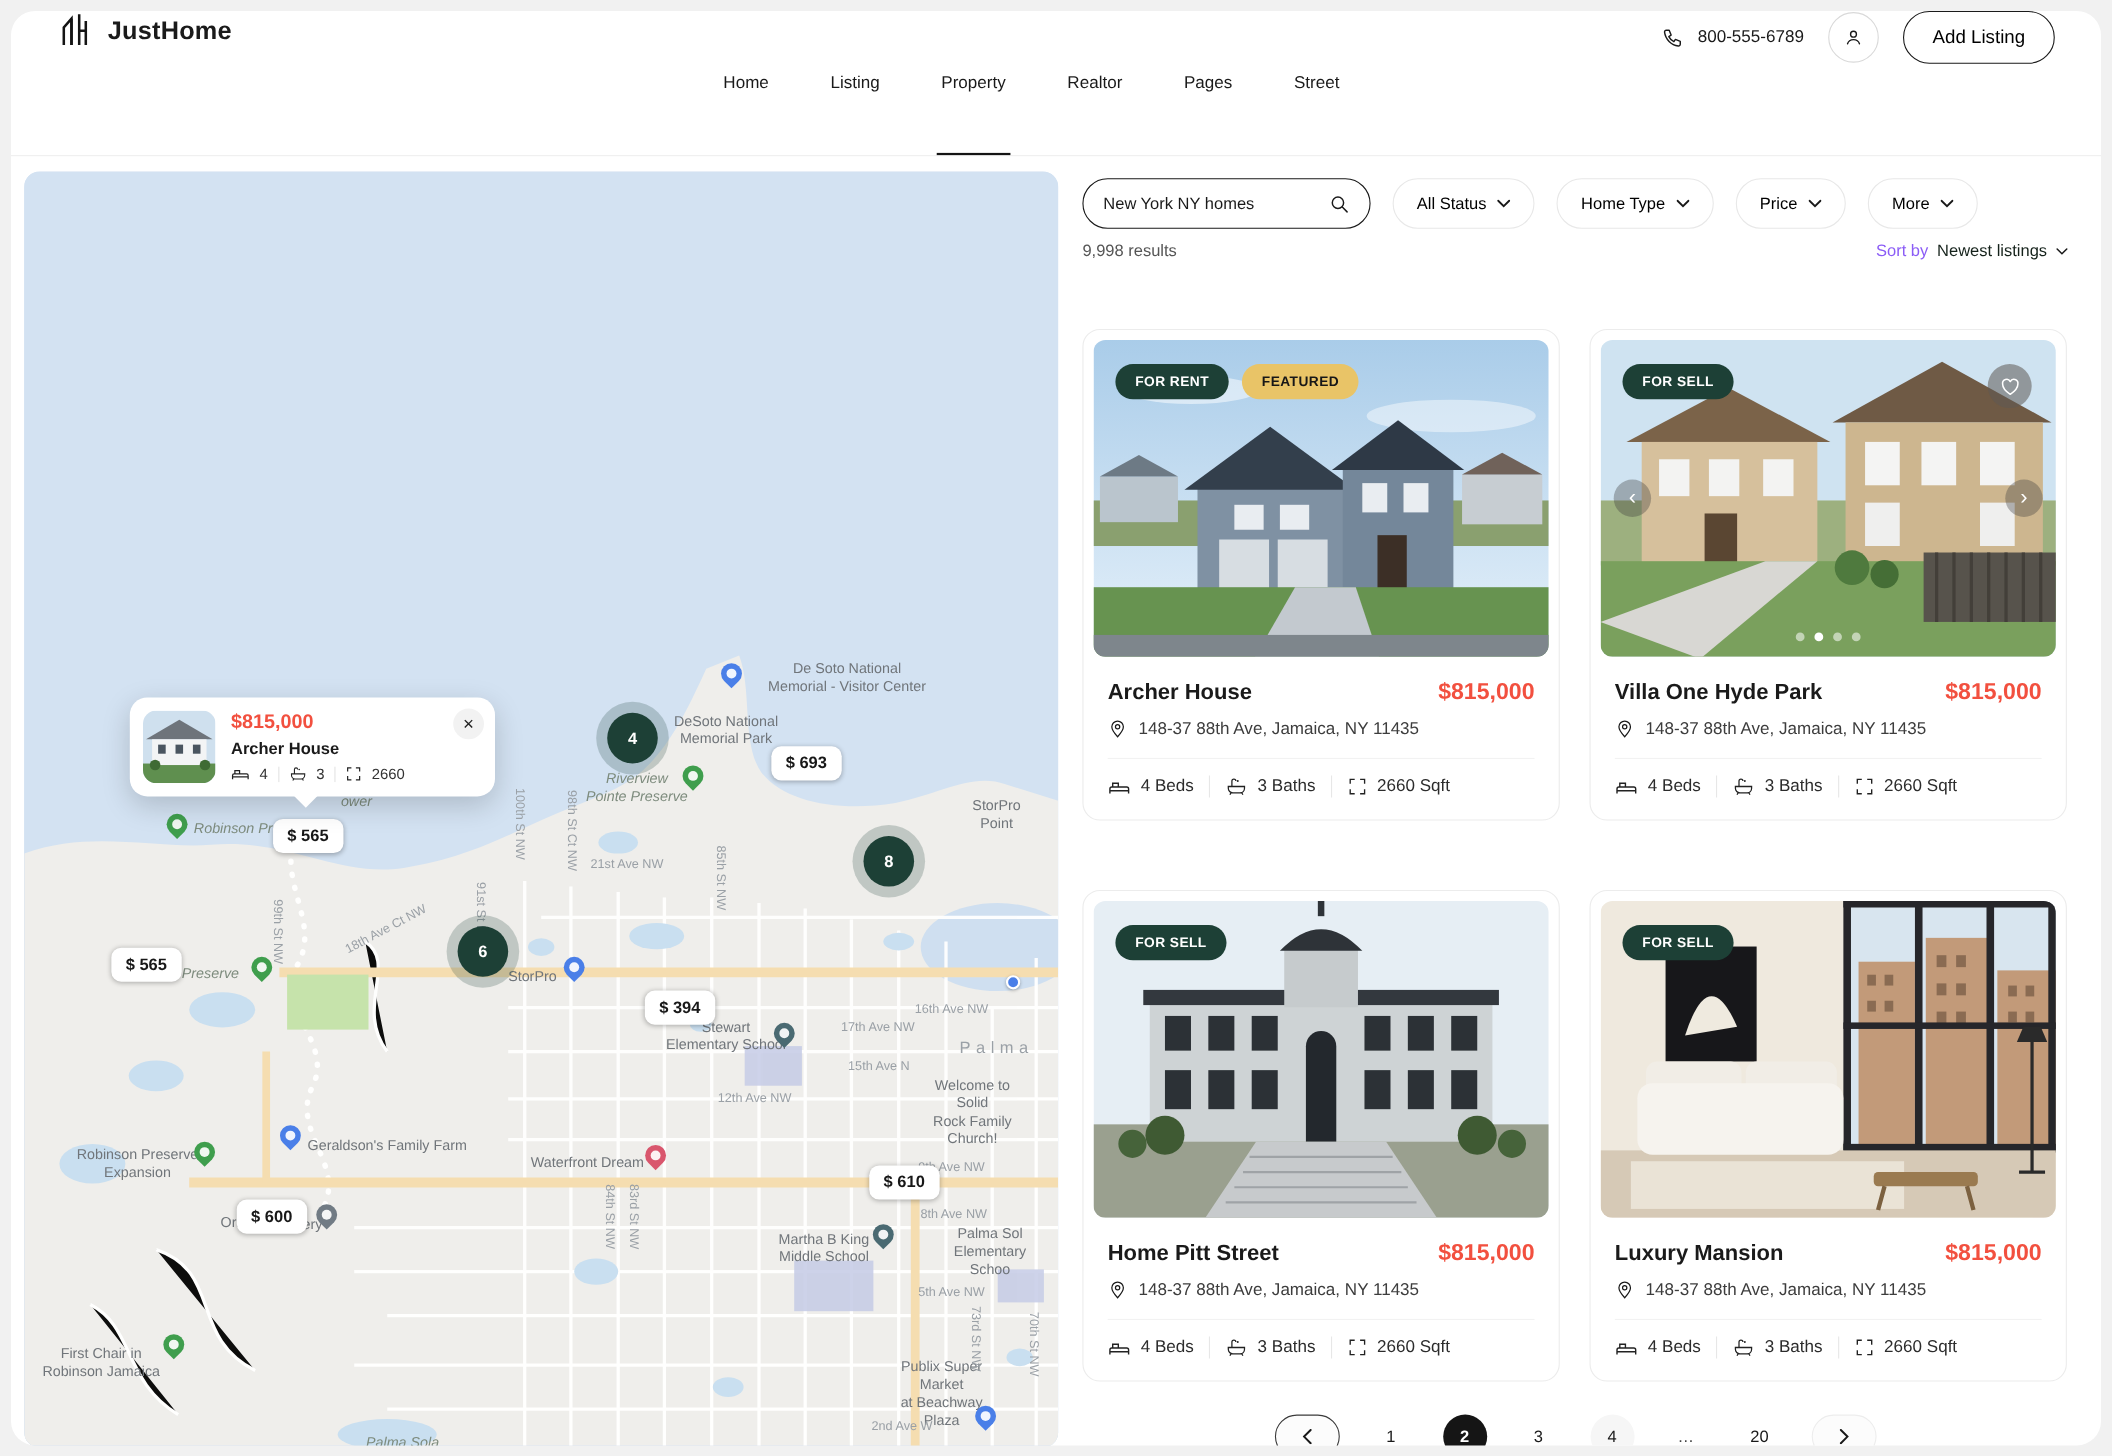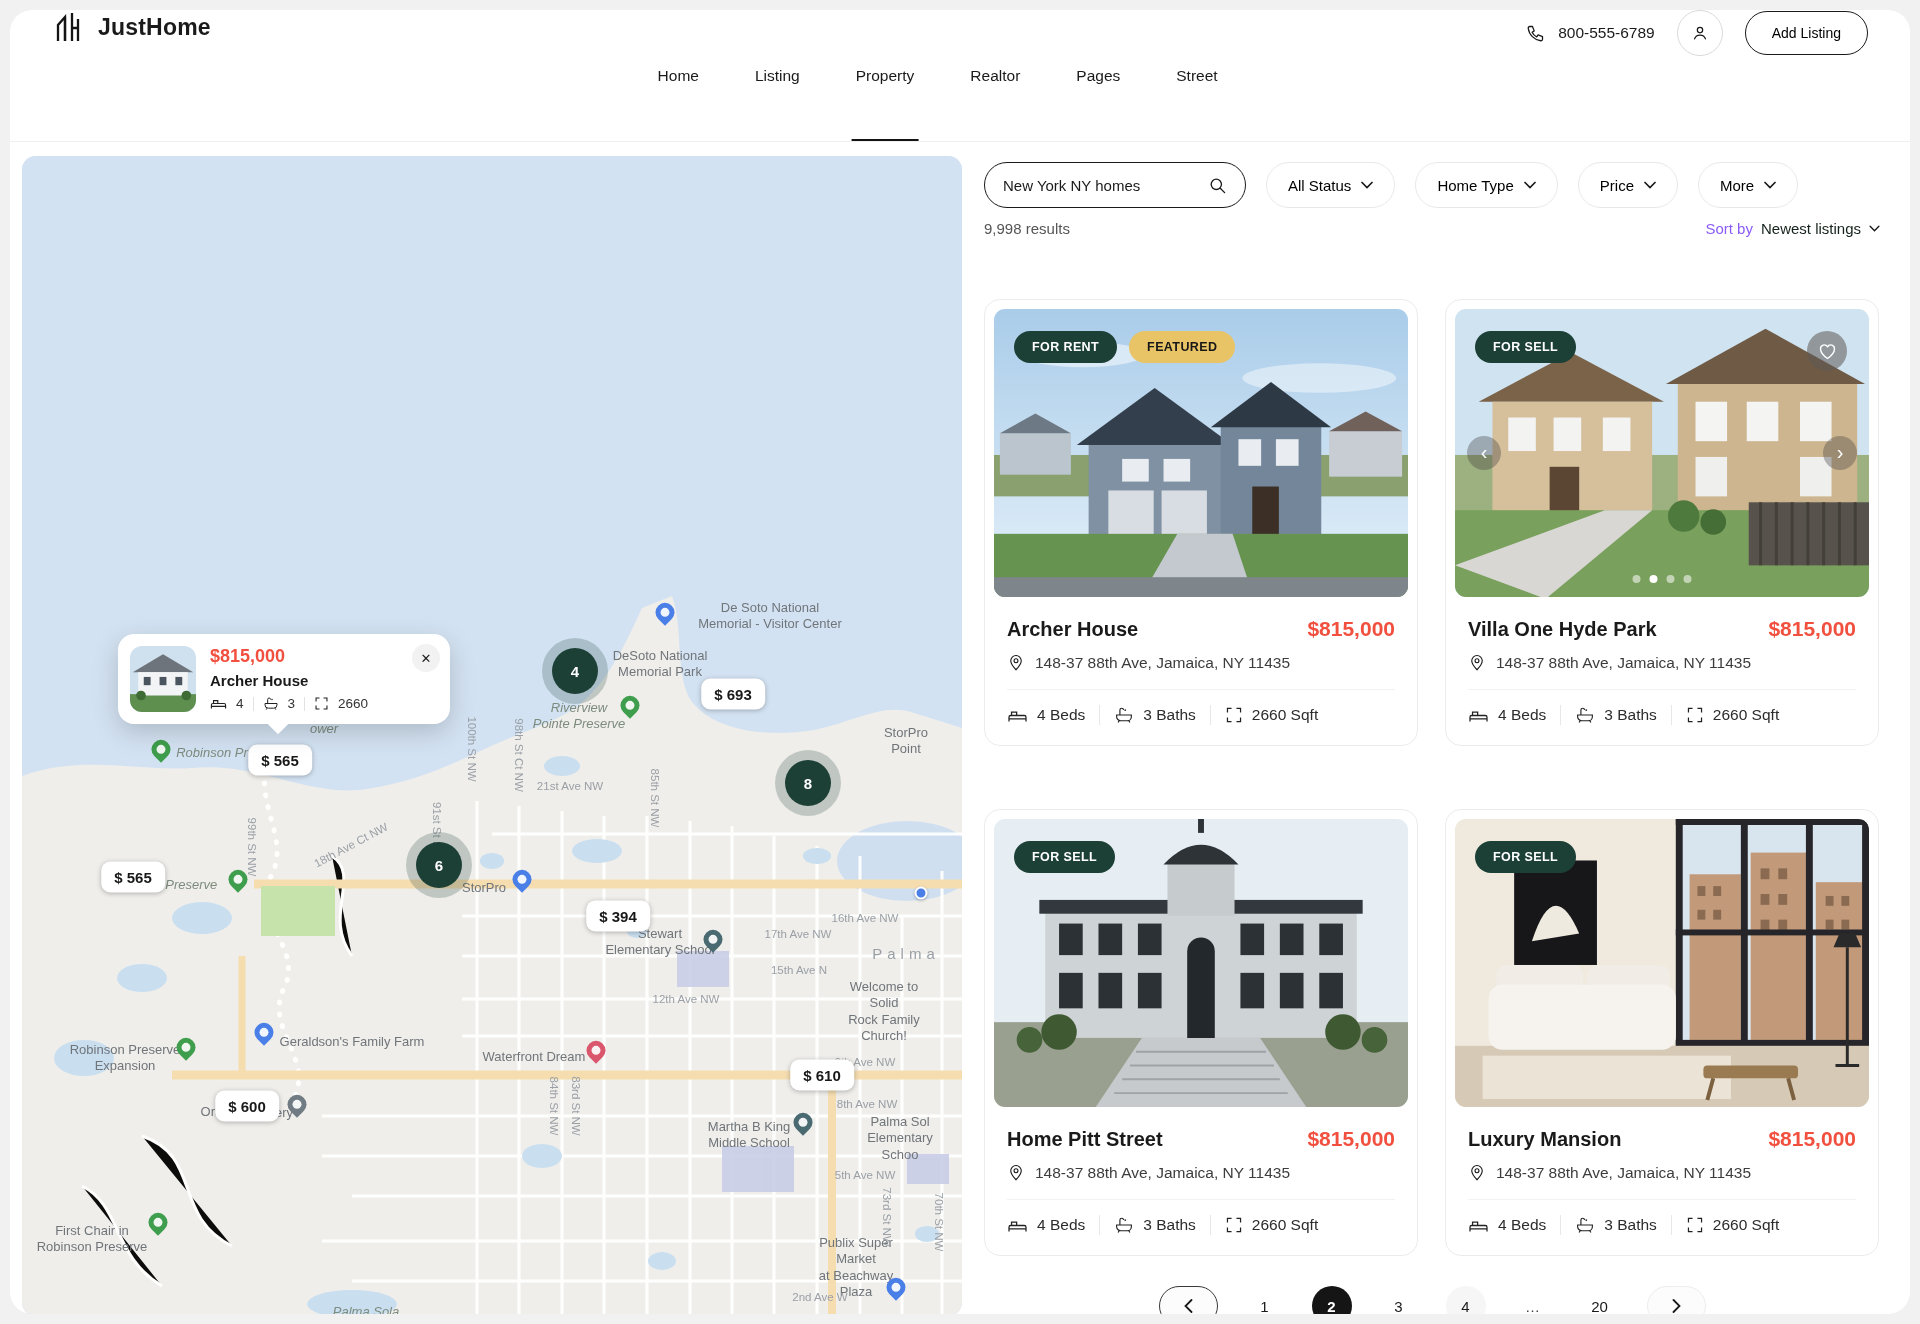--- a/index.html
+++ b/index.html
@@ -9,21 +9,21 @@
   
   .header { height:132px; display:flex; align-items:flex-start; padding:0 42px; border-bottom:1px solid #efefef; position:relative; }
   .brand { display:flex; align-items:center; gap:12px; cursor:pointer; }
   .brand-name { font-size:23px; font-weight:700; letter-spacing:.2px; }
   .nav { position:absolute; left:50%; transform:translateX(-54%); height:100%; display:flex; gap:56px; }
   .nav-item { display:flex; align-items:center; height:100%; font-size:15.5px; position:relative; cursor:pointer; }
   .nav-item.active::after { content:""; position:absolute; left:-4px; right:-4px; bottom:0; height:2px; background:#141414; }
   .header-right { margin-left:auto; display:flex; align-items:center; gap:22px; }
   .phone { display:flex; align-items:center; gap:12px; font-size:15.5px; cursor:pointer; }
   .avatar-btn { width:46px; height:46px; border:1px solid #d9d9d9; border-radius:50%; display:flex; align-items:center; justify-content:center; cursor:pointer; background:#fff; }
-  .add-listing { border:1.5px solid #1a1a1a; background:#fff; border-radius:999px; padding:13px 26px; font-size:14px; font-weight:500; cursor:pointer; font-family:inherit; }
+  .add-listing { border:1.5px solid #1a1a1a; background:#fff; border-radius:999px; padding:13px 26px; font-size:17px; font-weight:500; cursor:pointer; font-family:inherit; }
 
   
   .content { display:flex; padding:14px 30px 12px 12px; gap:22px; }
 
   
   .map { position:relative; width:940px; height:1160px; border-radius:14px; overflow:hidden; background:#d3e2f2; flex:none; }
   .map svg.geo { position:absolute; inset:0; }
   #map-items { position:absolute; inset:0; }
   .mi { position:absolute; transform:translate(-50%,-50%); white-space:pre-line; text-align:center; }
   .mi.label { font-size:13px; color:#70757a; line-height:1.25; }
@@ -252,21 +252,21 @@
 Expansion</div>
           <div class="mi label" style="left: 193px; top: 956px;">Orba</div>
           <div class="mi label" style="left: 262px; top: 957px;">ery</div>
           <div class="mi label" style="left: 727px; top: 979px;">Martha B King
 Middle School</div>
           <div class="mi label" style="left: 878px; top: 982px;">Palma Sol
 Elementary Schoo</div>
           <div class="mi label" style="left: 834px; top: 1111px;">Publix Super Market
 at Beachway Plaza</div>
           <div class="mi label" style="left: 70px; top: 1083px;">First Chair in
-Robinson Preserve</div>
+Robinson Jamaica</div>
           <div class="mi label-i" style="left: 344px; top: 1156px;">Palma Sola</div>
           <div class="mi street" style="left: 548px; top: 630px;">21st Ave NW</div>
           <div class="mi street" style="left: 776px; top: 778px;">17th Ave NW</div>
           <div class="mi street" style="left: 843px; top: 762px;">16th Ave NW</div>
           <div class="mi street" style="left: 664px; top: 843px;">12th Ave NW</div>
           <div class="mi street" style="left: 843px; top: 906px;">9th Ave NW</div>
           <div class="mi street" style="left: 845px; top: 948px;">8th Ave NW</div>
           <div class="mi street" style="left: 843px; top: 1019px;">5th Ave NW</div>
           <div class="mi street" style="left: 798px; top: 1141px;">2nd Ave W</div>
           <div class="mi street" style="left: 777px; top: 782px; margin-top: 32px;">15th Ave N</div>

